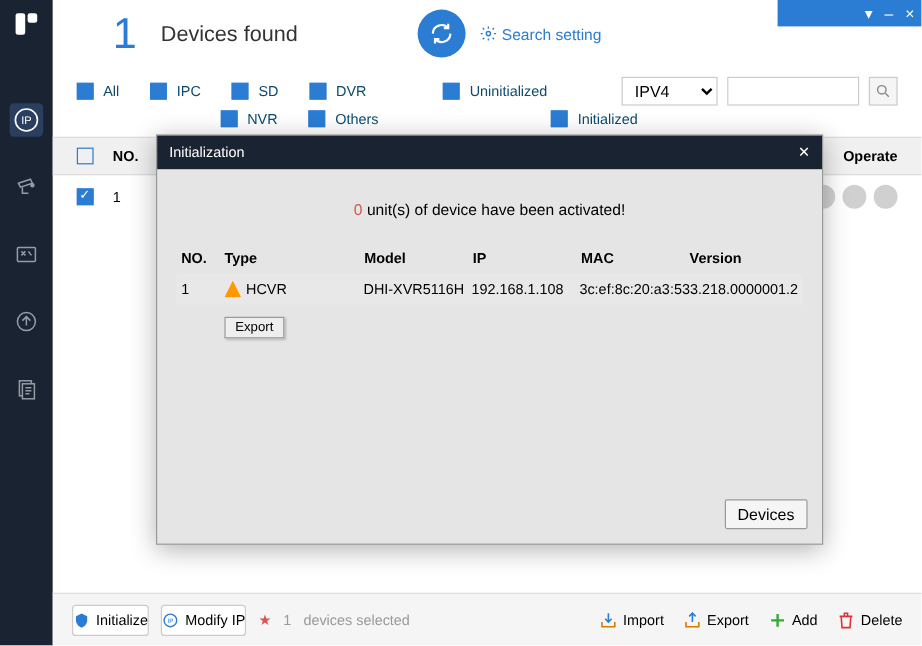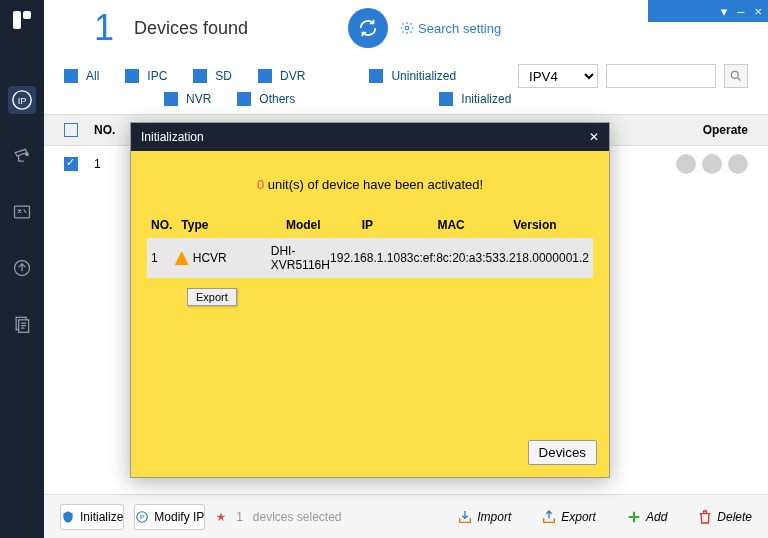--- a/index.html
+++ b/index.html
@@ -15,21 +15,21 @@
 .titlebar { position: absolute; top: 0; right: 0; height: 22px; background: #2b7cd3; width: 120px; display: flex; align-items: center; justify-content: flex-end; padding-right: 6px; gap: 10px; }
 .titlebar span { color: #fff; font-size: 13px; cursor: pointer; }
 
 .header { height: 56px; display: flex; align-items: center; padding: 0 20px; }
 .device-count { font-size: 36px; color: #2b7cd3; font-weight: 300; margin-right: 20px; margin-left: 30px; }
 .devices-found { font-size: 18px; color: #333; }
 .refresh-btn { margin-left: 100px; width: 40px; height: 40px; border-radius: 50%; background: #2b7cd3; display: flex; align-items: center; justify-content: center; }
 .search-setting { margin-left: 12px; color: #2b7cd3; display: flex; align-items: center; gap: 4px; font-size: 13px; }
 
 .filter-row { padding: 8px 20px 4px; display: flex; align-items: center; gap: 8px; flex-wrap: wrap; }
-.filter-row2 { padding: 0 4px 8px; display: flex; align-items: center; gap: 8px; }
+.filter-row2 { padding: 0 24px 8px; display: flex; align-items: center; gap: 8px; }
 .chk { width: 14px; height: 14px; border: 1px solid #2b7cd3; display: inline-block; vertical-align: middle; }
 .chk.filled { background: #2b7cd3; }
 .flabel { margin-right: 18px; color: #0c4a6e; }
 .ip-select { margin-left: auto; height: 24px; width: 80px; border: 1px solid #ccc; padding: 0 6px; background: #fff; }
 .search-input { height: 24px; width: 110px; border: 1px solid #ccc; padding: 0 6px; }
 .search-btn { width: 24px; height: 24px; border: 1px solid #ccc; background: #f5f5f5; display: flex; align-items: center; justify-content: center; }
 
 .table-header { background: #f0f0f0; height: 32px; display: flex; align-items: center; padding: 0 20px; border-top: 1px solid #ddd; border-bottom: 1px solid #ddd; }
 .table-header .col { font-weight: bold; }
 .col-chk { width: 30px; }
@@ -39,23 +39,23 @@
 .table-row { height: 36px; display: flex; align-items: center; padding: 0 20px; }
 .table-row .chk.checked { background: #2b7cd3; position: relative; }
 .table-row .chk.checked::after { content: "✓"; color: #fff; position: absolute; left: 1px; top: -2px; font-size: 11px; }
 .op-icons { margin-left: auto; display: flex; gap: 6px; }
 .op-icon { width: 20px; height: 20px; border-radius: 50%; background: #d0d0d0; }
 
 .bottom-bar { position: absolute; bottom: 0; left: 44px; right: 0; height: 44px; background: #f5f5f5; border-top: 1px solid #ddd; display: flex; align-items: center; padding: 0 16px; gap: 10px; }
 .bbtn { height: 26px; padding: 0 0; border: 1px solid #ccc; background: #fff; border-radius: 3px; display: flex; align-items: center; gap: 5px; }
 .star { color: #d9534f; }
 .sel-text { color: #999; }
-.right-actions { margin-left: auto; display: flex; gap: 30px; font-style: italic; }
+.right-actions { margin-left: auto; display: flex; gap: 16px; }
 .action { display: flex; align-items: center; gap: 4px; }
-.modal { position: absolute; left: 130px; top: 122px; width: 480px; background: #fde047; border: 1px solid #999; box-shadow: 0 4px 20px rgba(0,0,0,0.3); }
+.modal { position: absolute; left: 130px; top: 112px; width: 556px; background: #e5e5e5; border: 1px solid #999; box-shadow: 0 4px 20px rgba(0,0,0,0.3); }
 .modal-title { background: #1a2332; color: #fff; height: 28px; display: flex; align-items: center; padding: 0 10px; font-size: 12px; }
 .modal-close { margin-left: auto; cursor: pointer; }
 .modal-body { padding: 16px; }
 .activated-msg { text-align: center; margin: 10px 0 20px; font-size: 13px; }
 .activated-count { color: #d9534f; }
 .mtable-head { display: flex; font-weight: bold; padding: 6px 4px; }
 .mtable-row { display: flex; background: #e8e8e8; padding: 6px 4px; align-items: center; }
 .mcol-no { width: 40px; }
 .mcol-type { width: 80px; display: flex; align-items: center; gap: 4px; }
 .mcol-model { width: 100px; margin-left: 44px; }

